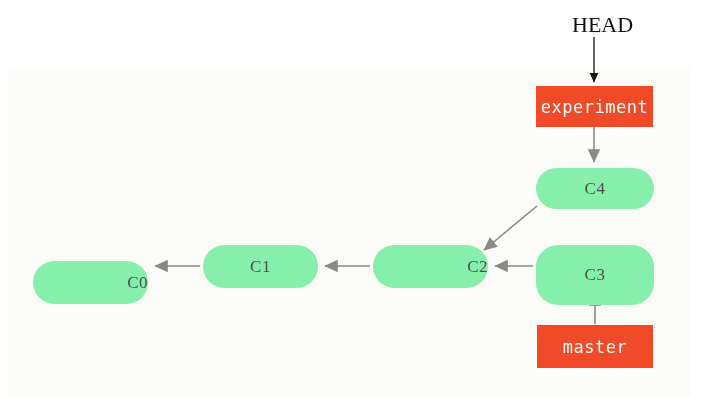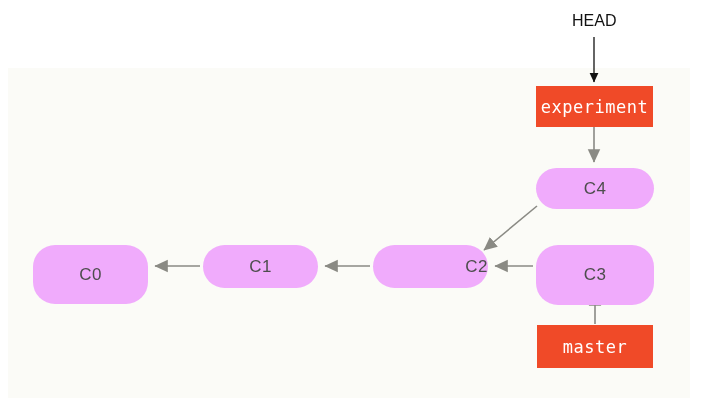--- a/index.html
+++ b/index.html
@@ -25,46 +25,46 @@
   }
   #edges {
     position: absolute;
     left: 0;
     top: 0;
     width: 708px;
     height: 398px;
   }
   .commit {
     position: absolute;
-    background: #f0abfc;
+    background: #86efac;
     border-radius: 22px;
     display: flex;
     align-items: center;
     justify-content: center;
     color: #4d4d4d;
-    font-family: Liberation Sans, sans-serif;
+    font-family: Liberation Serif, serif;
     font-size: 17px;
     letter-spacing: 0.5px;
   }
   .branch {
     position: absolute;
     background: #f04a28;
     display: flex;
     align-items: center;
     justify-content: center;
     color: #ffffff;
     font-family: "DejaVu Sans Mono", "Liberation Mono", monospace;
     font-size: 17px;
     letter-spacing: 0.5px;
   }
   .headlabel {
     position: absolute;
     color: #111111;
-    font-family: Liberation Sans, sans-serif;
-    font-size: 16px;
+    font-family: Liberation Serif, serif;
+    font-size: 22px;
     white-space: nowrap;
   }
 </style>
 </head>
 <body>
 
 <div id="stage">
 
   <div id="panel"></div>
 
@@ -96,21 +96,21 @@
   <div class="headlabel" style="left:572px; top:12px;">HEAD</div>
 
   <div class="branch" style="left:536px; top:86px; width:117px; height:41px;">
     <span>experiment</span>
   </div>
 
   <div class="branch" style="left:537px; top:325px; width:116px; height:43px;">
     <span>master</span>
   </div>
 
-  <div class="commit" style="left:33px; top:245px; width:115px; height:59px;">
+  <div class="commit" style="left:33px; top:261px; width:115px; height:43px;justify-content:flex-end;">
     <span>C0</span>
   </div>
 
   <div class="commit" style="left:203px; top:245px; width:115px; height:43px;">
     <span>C1</span>
   </div>
 
   <div class="commit" style="left:373px; top:245px; width:115px; height:43px;justify-content:flex-end;">
     <span>C2</span>
   </div>

